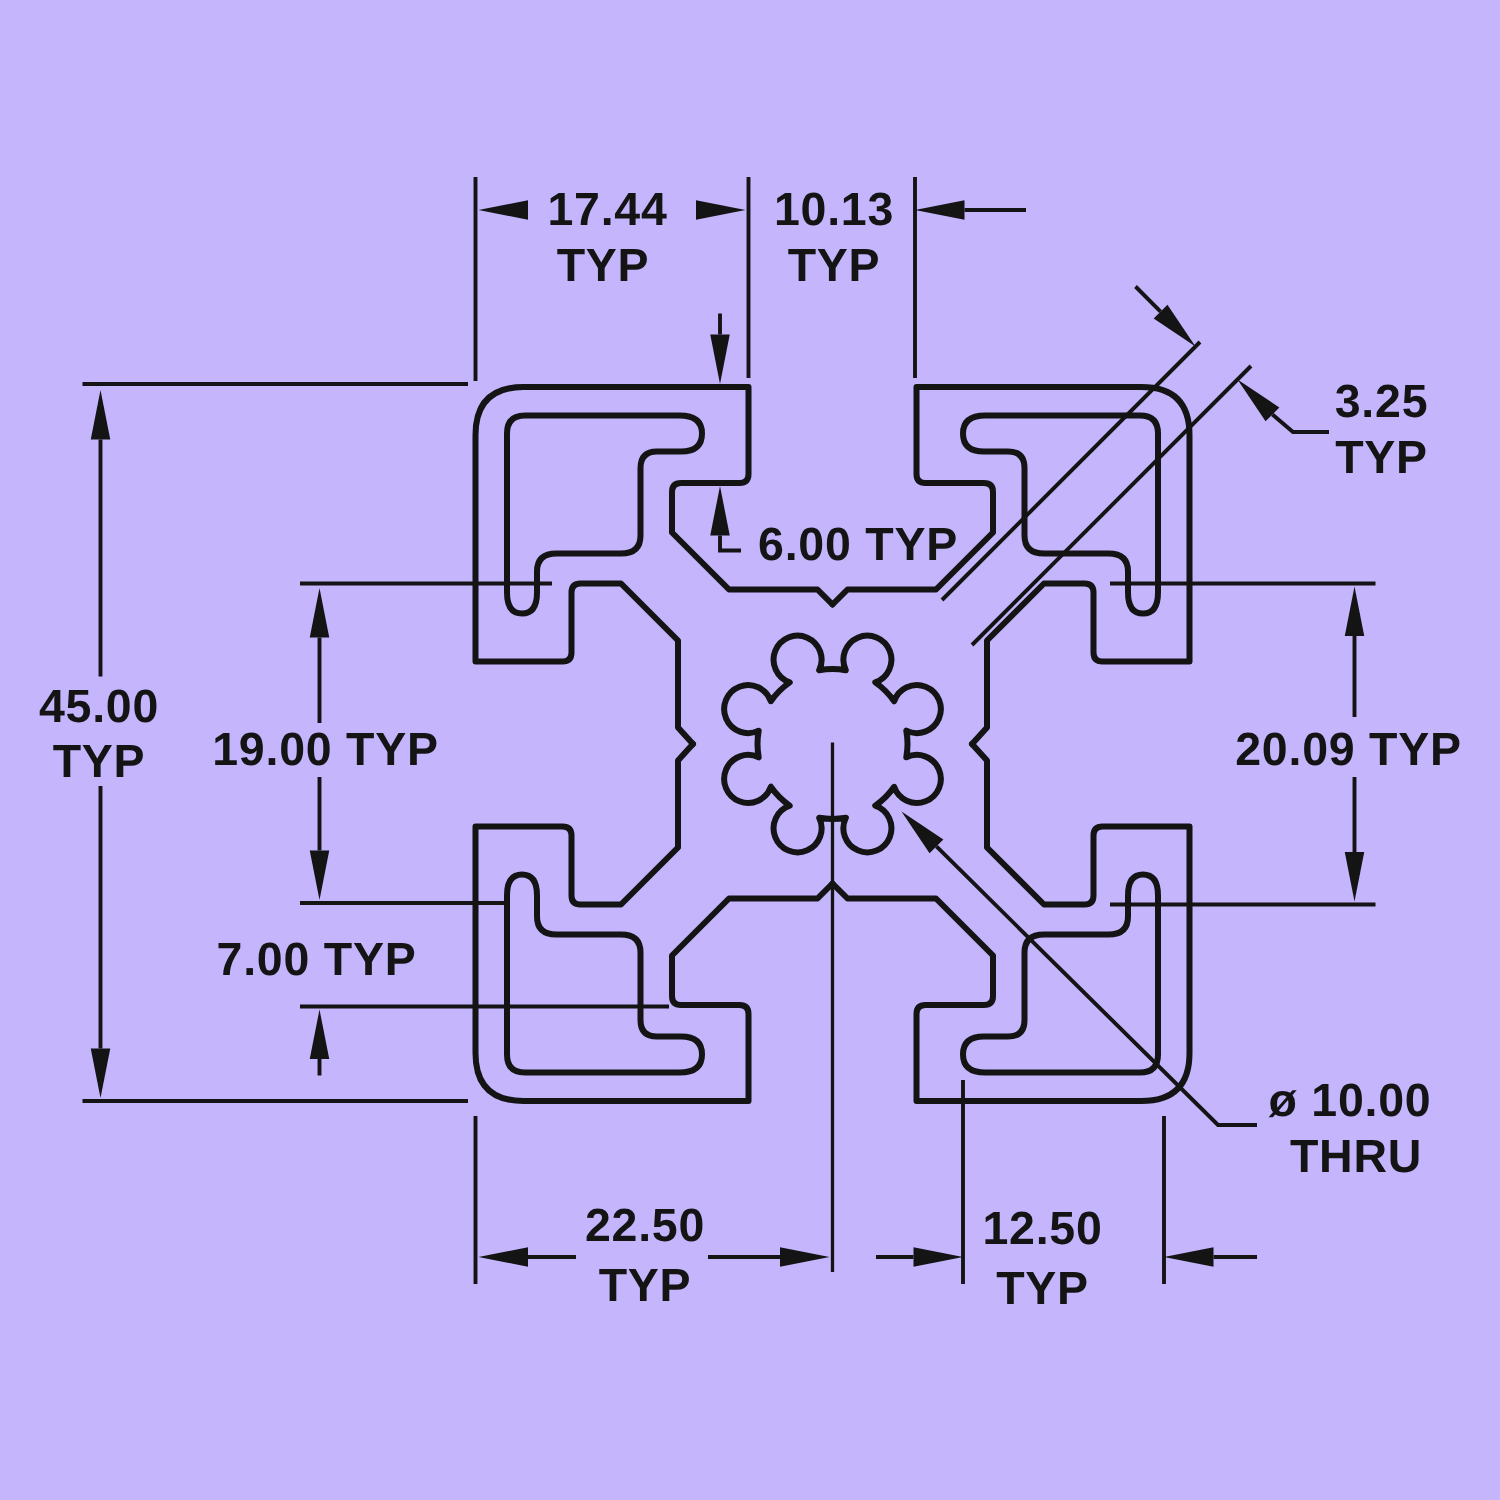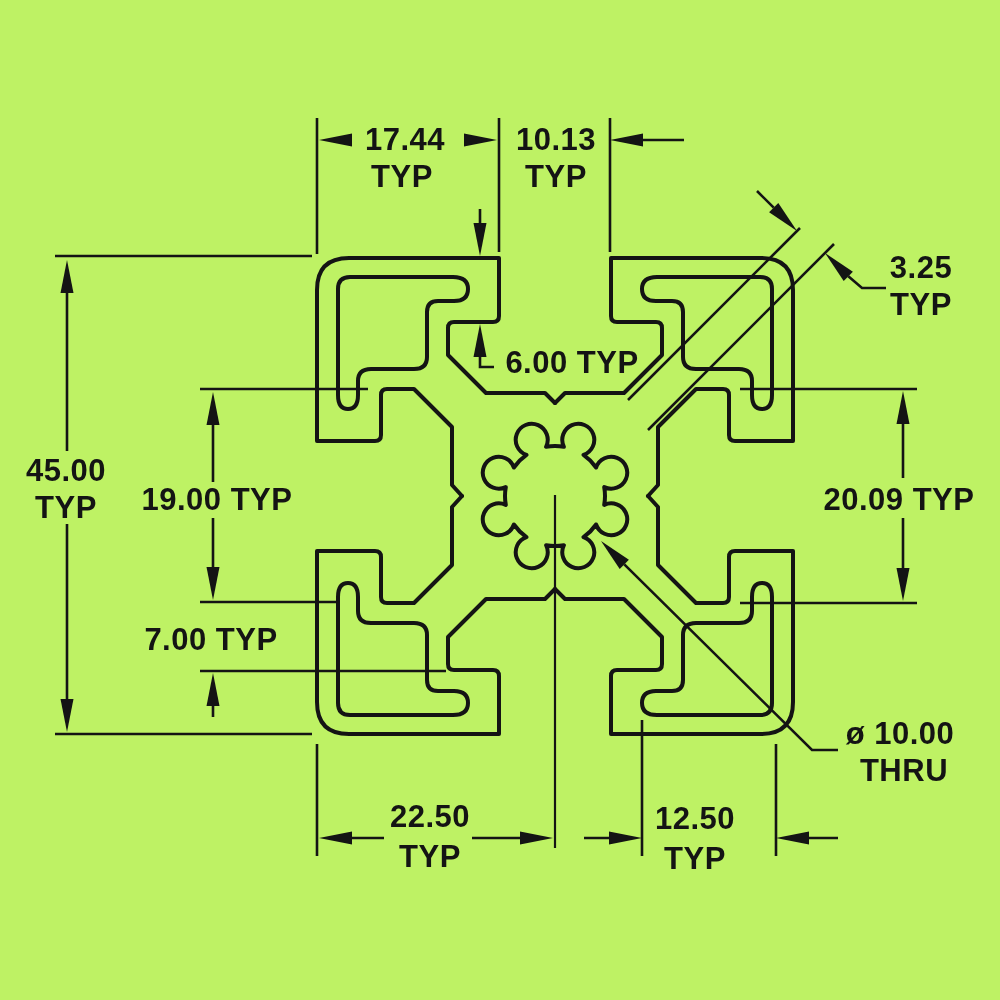--- a/index.html
+++ b/index.html
@@ -1,16 +1,16 @@
 <!DOCTYPE html>
 <html><head>
 <meta charset="utf-8">
 <style>
   html,body{margin:0;padding:0;background:#ffffff;}
-  .page{width:1000px;height:1000px;background:#bef264;position:relative;overflow:hidden;}
+  .page{width:1000px;height:1000px;background:#c4b5fd;position:relative;overflow:hidden;}
   svg{display:block;}
   .p{fill:none;stroke:#141414;stroke-width:4;stroke-linejoin:round;stroke-linecap:round;}
   .dim{fill:none;stroke:#141414;stroke-width:2.6;stroke-linecap:butt;}
   .cl{fill:none;stroke:#141414;stroke-width:2.2;}
   .ah{fill:#141414;stroke:none;}
   .dimtext{font-family:"Liberation Sans","DejaVu Sans",sans-serif;font-weight:700;
            font-size:31px;fill:#141414;letter-spacing:0.5px;}
   .mid{text-anchor:middle;}
 </style>
 </head>

